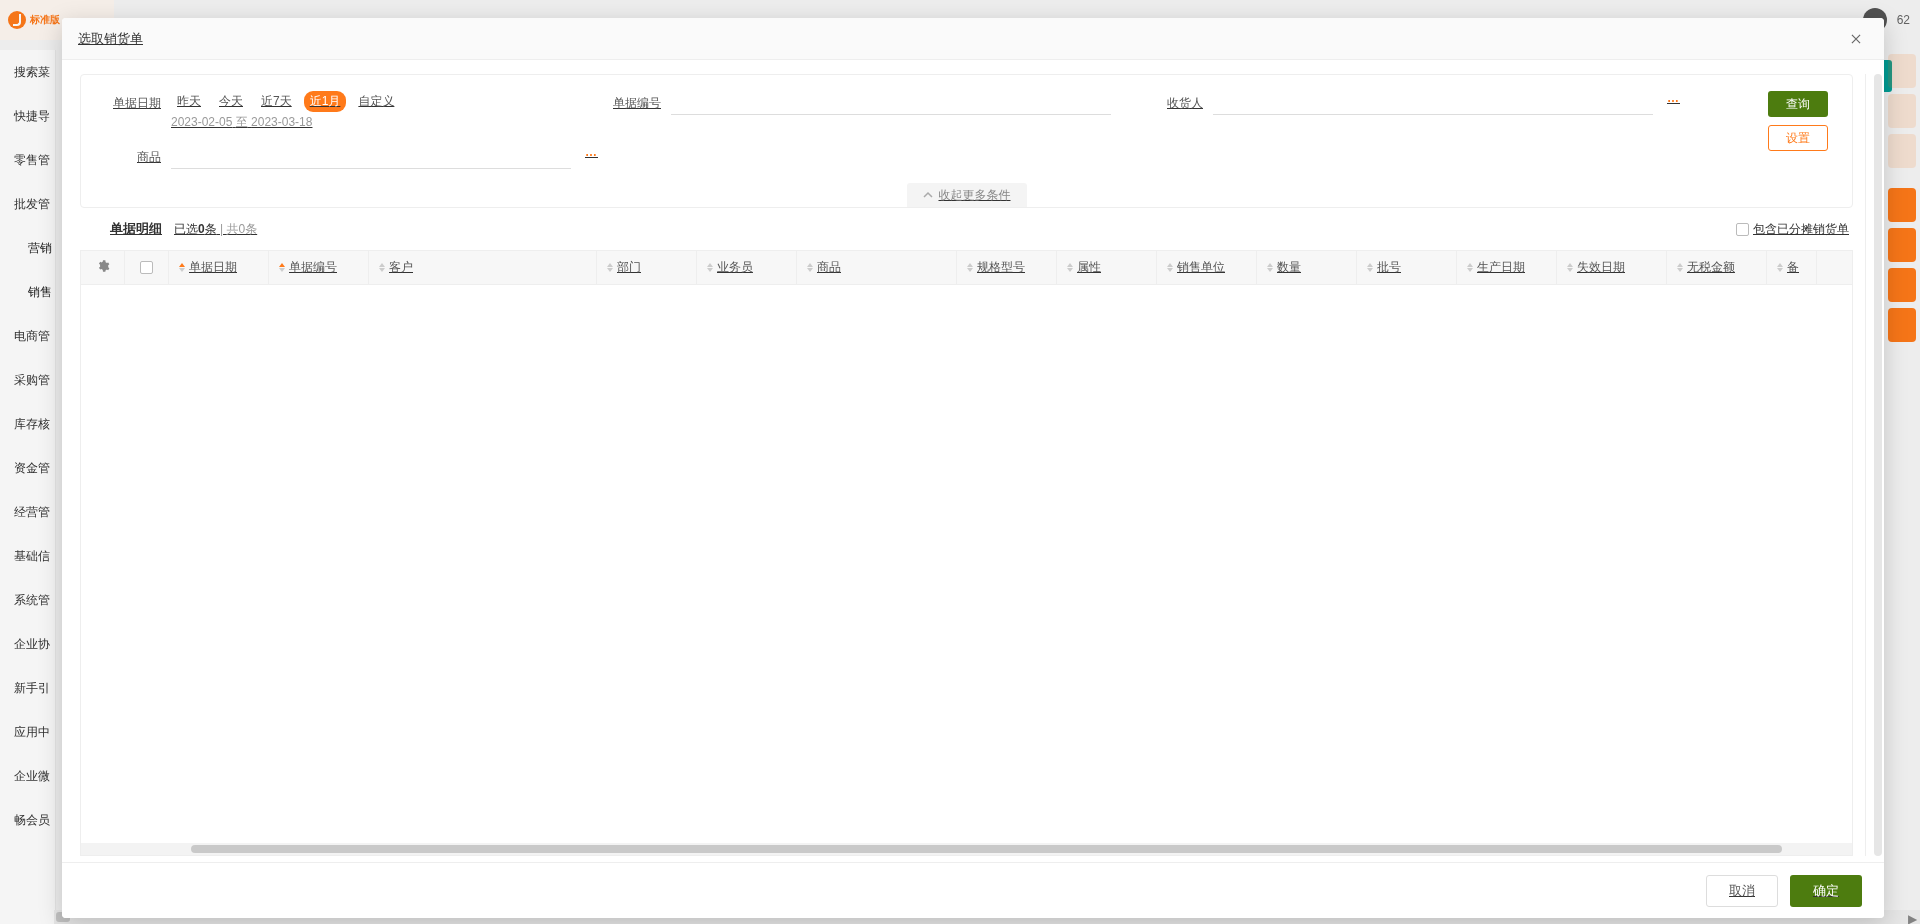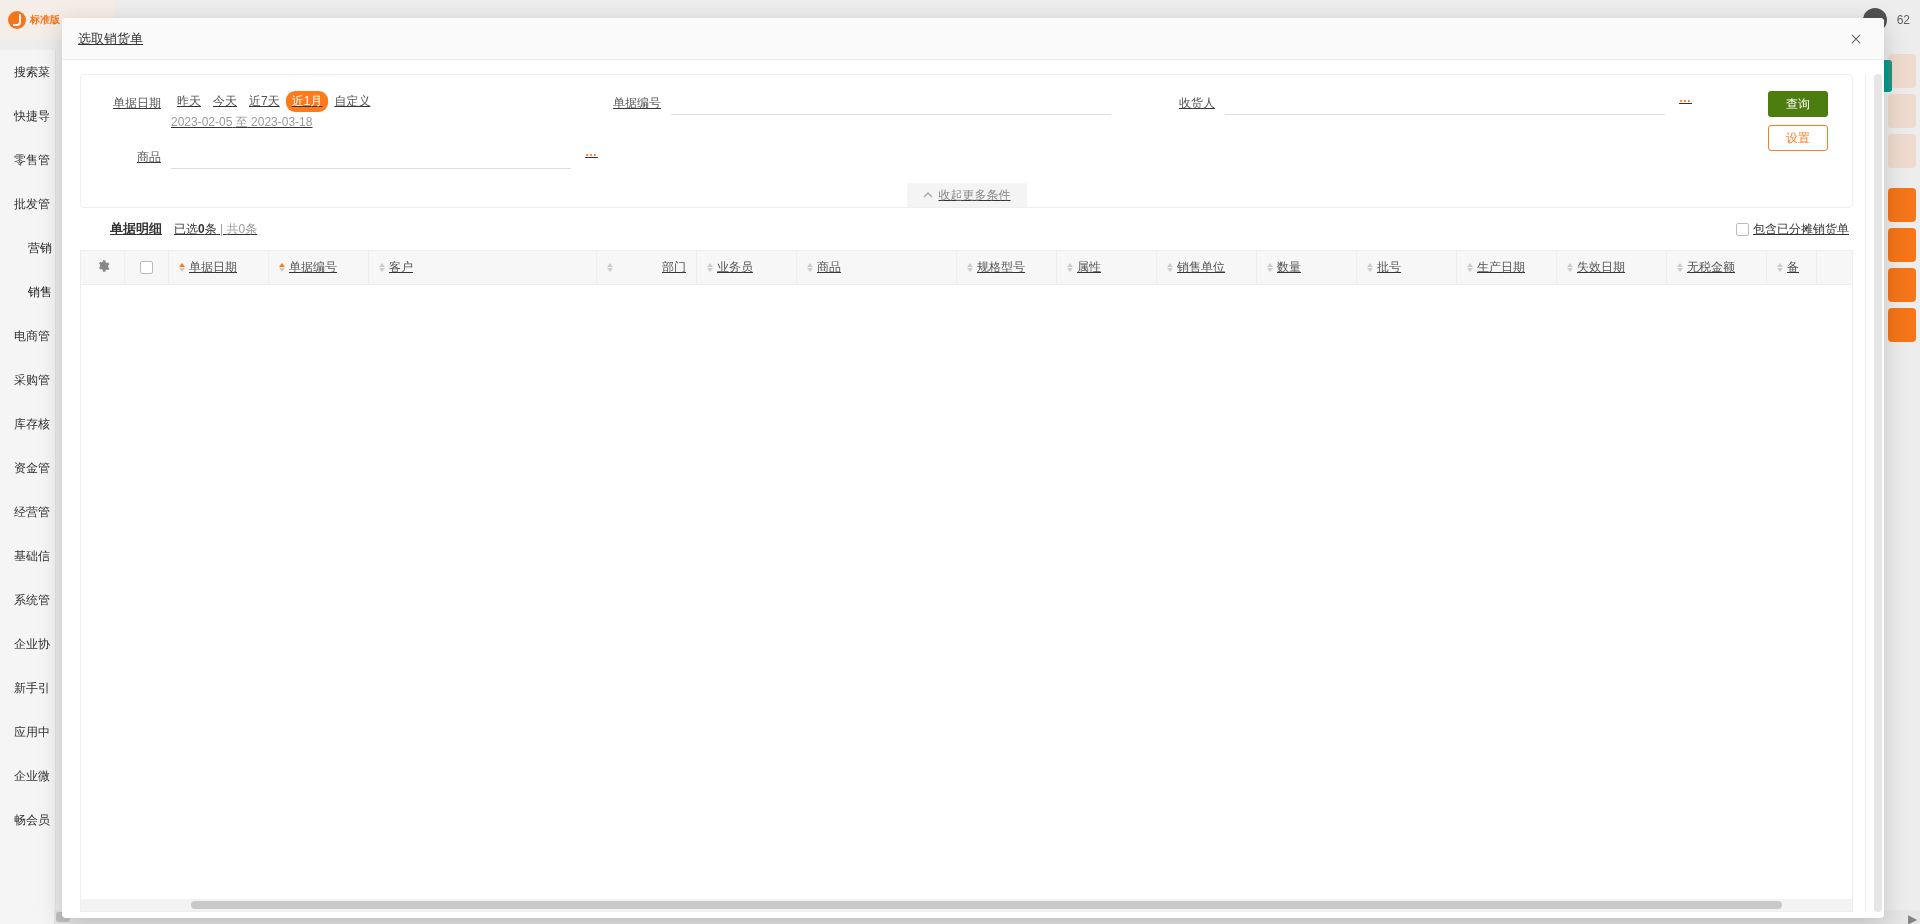--- a/index.html
+++ b/index.html
@@ -37,21 +37,21 @@
 
   .modal-body { flex: 1; overflow: auto; padding: 14px 18px 6px 18px; display: flex; flex-direction: column; gap: 10px; position: relative; }
   .modal-body-inner { border-right: 1px solid #eee; padding-right: 12px; display: flex; flex-direction: column; gap: 10px; flex: 1; }
 
   
   .filter-panel { border: 1px solid #eee; border-radius: 4px; padding: 16px 24px 0 24px; position: relative; }
   .filter-row { display: flex; align-items: flex-start; gap: 40px; margin-bottom: 14px; }
   .filter-item { display: flex; align-items: flex-start; gap: 10px; }
   .filter-label { width: 56px; text-align: right; color: #555; padding-top: 4px; font-size: 12px; white-space: nowrap; }
   .date-presets { display: flex; flex-direction: column; gap: 2px; }
-  .preset-line { display: flex; align-items: center; }
+  .preset-line { display: flex; gap: 6px; align-items: center; }
   .preset { padding: 2px 6px; border-radius: 9px; cursor: pointer; color: #555; font-size: 12px; }
   .preset.active { background: #ff7a1a; color: #fff; }
   .date-range { color: #999; font-size: 12px; }
   .und-input { border: none; border-bottom: 1px solid #ddd; height: 24px; background: transparent; outline: none; font-size: 12px; color: #333; }
   .und-input.long { width: 440px; }
   .und-input.product { width: 400px; }
   .ellipsis-btn { color: #ff7a1a; font-weight: bold; letter-spacing: 1px; cursor: pointer; padding: 0 4px; }
   .filter-actions { position: absolute; right: 24px; top: 16px; display: flex; flex-direction: column; gap: 8px; }
   .btn { height: 26px; min-width: 60px; border-radius: 3px; display: flex; align-items: center; justify-content: center; font-size: 12px; cursor: pointer; border: 1px solid transparent; padding: 0 12px; }
   .btn-primary { background: #4d7c0f; color: #fff; }
@@ -219,21 +219,21 @@
               <span>2023-03-18</span>
             </div>
           </div>
         </div>
 
         <div class="filter-item" style="margin-left:160px;">
           <span class="filter-label">单据编号</span>
           <input class="und-input long" value="" style="">
         </div>
 
-        <div class="filter-item" style="margin-left:20px;">
+        <div class="filter-item" style="margin-left:8px;">
           <span class="filter-label" style="width:44px;">收货人</span>
           <input class="und-input long" value="" style="">
           <span class="ellipsis-btn">…</span>
         </div>
       </div>
 
       <div class="filter-row">
         <div class="filter-item">
           <span class="filter-label">商品</span>
           <input class="und-input product" value="" style="">
@@ -295,21 +295,21 @@
               </span>
               <span>单据编号</span>
             </div>
             <div class="th" style="width: 228px;">
               <span class="sort">
                 <span class="up"></span>
                 <span class="dn"></span>
               </span>
               <span>客户</span>
             </div>
-            <div class="th" style="width: 100px; justify-content: space-between;">
+            <div class="th" style="width: 100px;">
               <span class="sort">
                 <span class="up"></span>
                 <span class="dn"></span>
               </span>
               <span>部门</span>
             </div>
             <div class="th" style="width: 100px;">
               <span class="sort">
                 <span class="up"></span>
                 <span class="dn"></span>
@@ -394,13 +394,21 @@
             </div>
       </div>
     </div>
 
     </div>
     <div class="body-vscroll">
         <div class="vthumb"></div>
       </div>
   </div>
 
+  <div class="modal-footer">
+    <div class="btn btn-default btn-lg">
+        <span>取消</span>
+      </div>
+    <div class="btn btn-primary btn-lg">
+        <span>确定</span>
+      </div>
+  </div>
 </div>
 
 </body></html>

